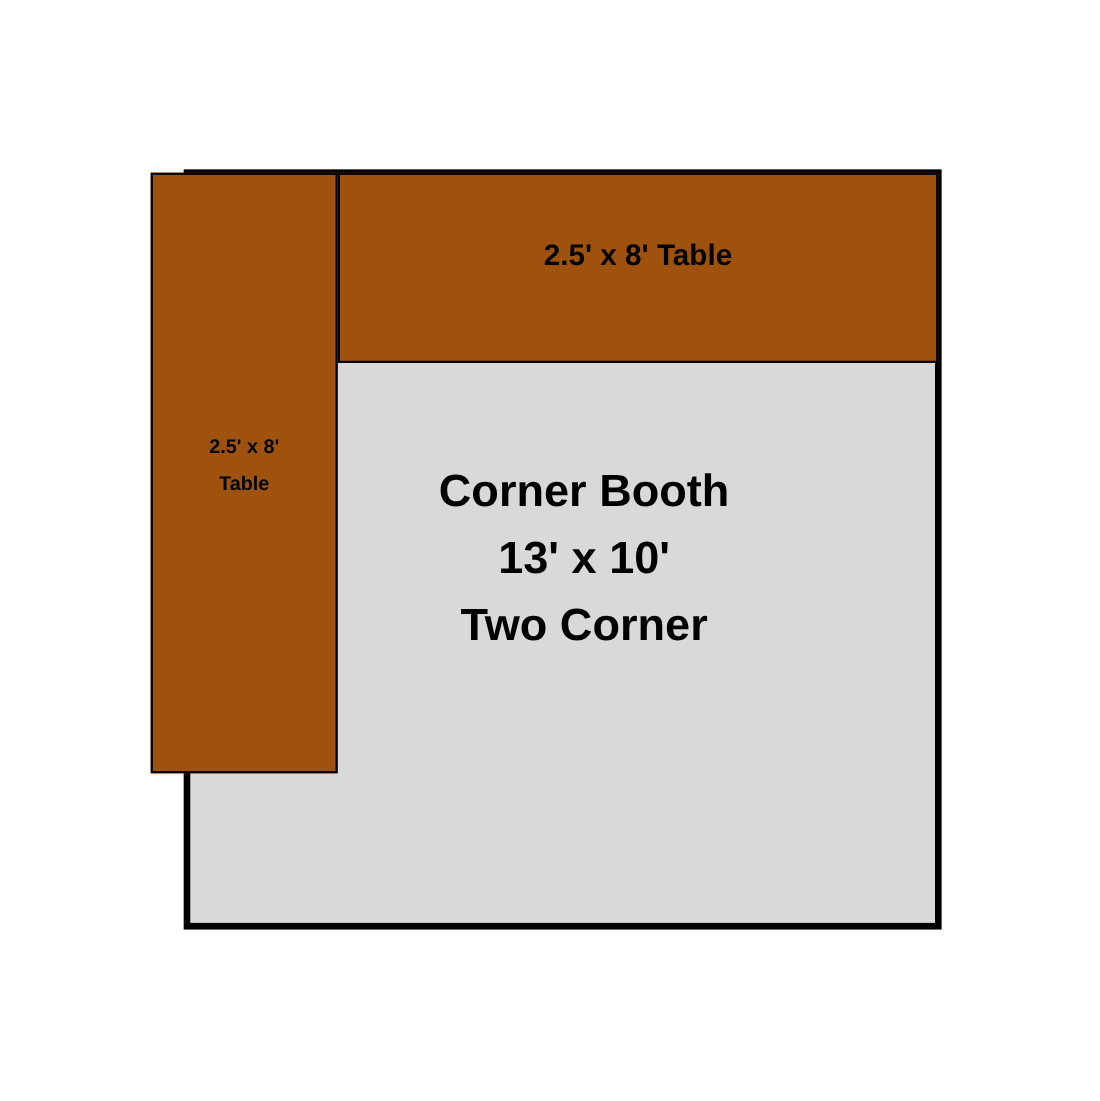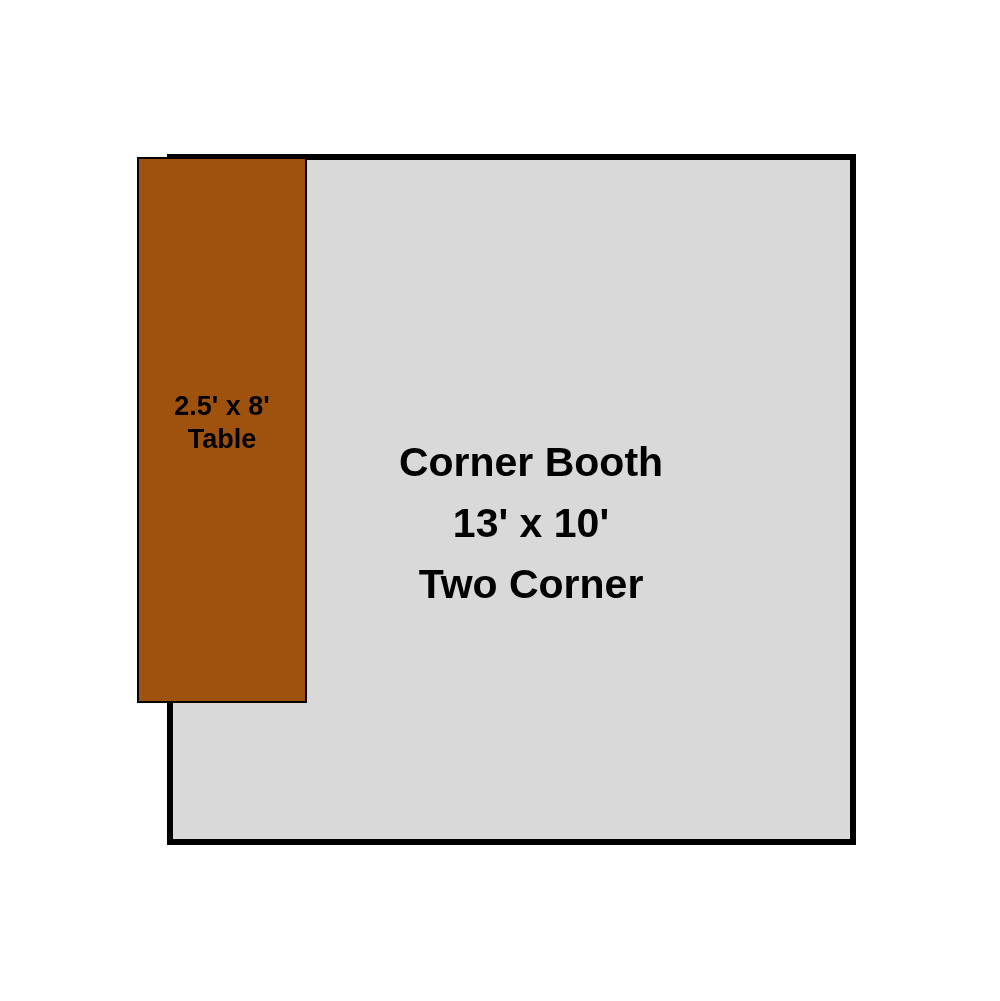--- a/index.html
+++ b/index.html
@@ -58,38 +58,41 @@
     height: 173px;
     font-size: 27px;
     padding-bottom: 22px;
   }
   .table-left {
     left: 137px;
     top: 157px;
     width: 170px;
     height: 546px;
     flex-direction: column;
-    font-size: 27px;
+    font-size: 18px;
     line-height: 33px;
     text-align: center;
     padding-bottom: 14px;
   }
 </style>
 </head>
 <body>
 
 <div class="stage">
 
   <div class="booth" style="background-color: rgb(217, 217, 217); border-color: rgb(0, 0, 0);"></div>
 
+  <div class="table table-top" style="background-color: rgb(158, 82, 13); border-color: rgb(0, 0, 0);">
+    <span style="color: rgb(0, 0, 0);">2.5' x 8' Table</span>
+  </div>
 
   <div class="table table-left" style="background-color: rgb(158, 82, 13); border-color: rgb(0, 0, 0);">
     <div style="color: rgb(0, 0, 0);">2.5' x 8'</div>
     <div style="color: rgb(0, 0, 0); text-align: center;">Table</div>
   </div>
 
-  <div class="booth-label" style="color: rgb(0, 0, 0); margin-top: 16px;">
+  <div class="booth-label" style="color: rgb(0, 0, 0);">
     <div>Corner Booth</div>
     <div>13' x 10'</div>
     <div>Two Corner</div>
   </div>
 
 </div>
 
 </body></html>

